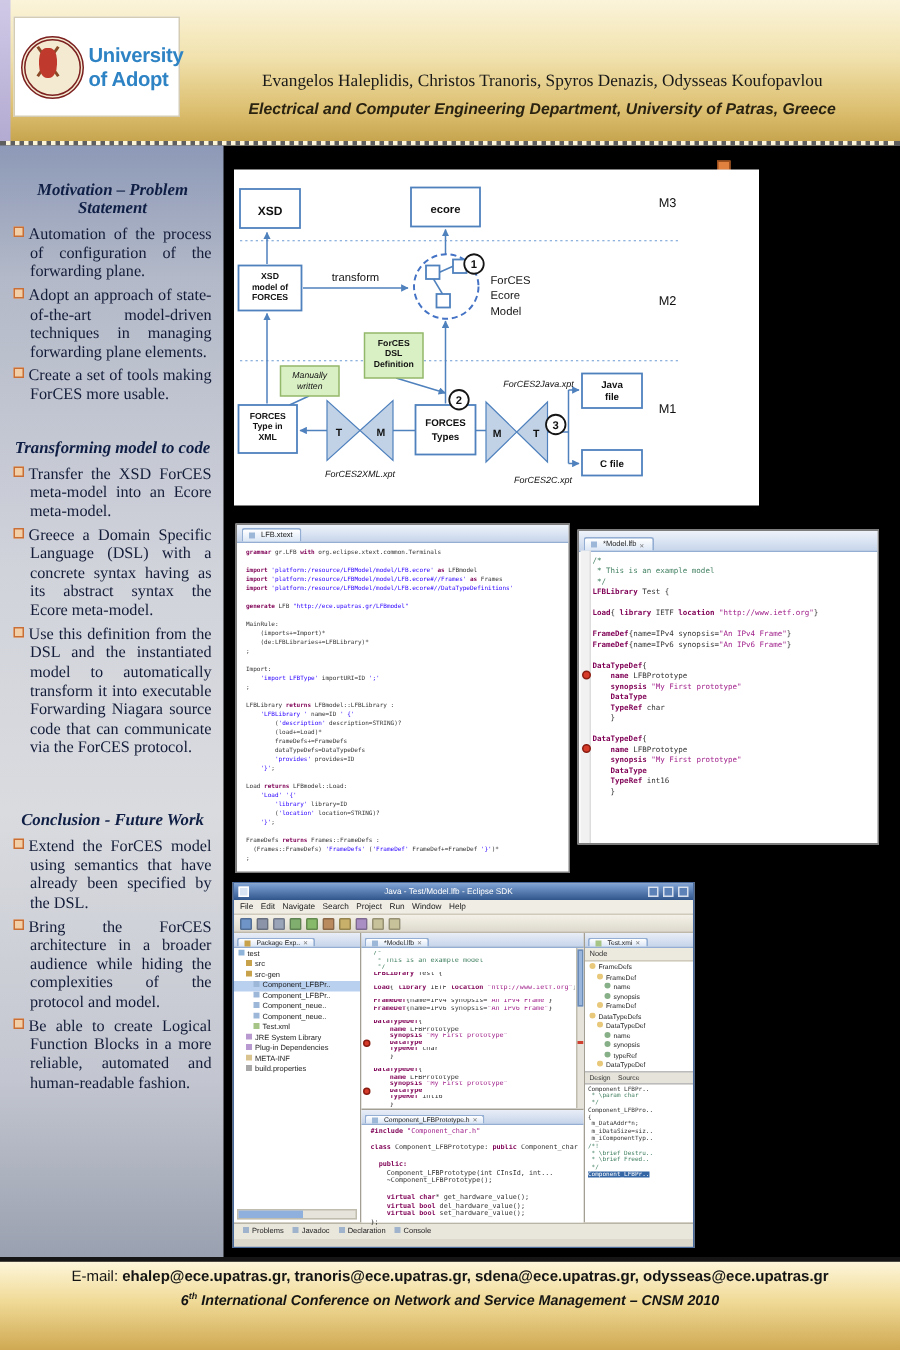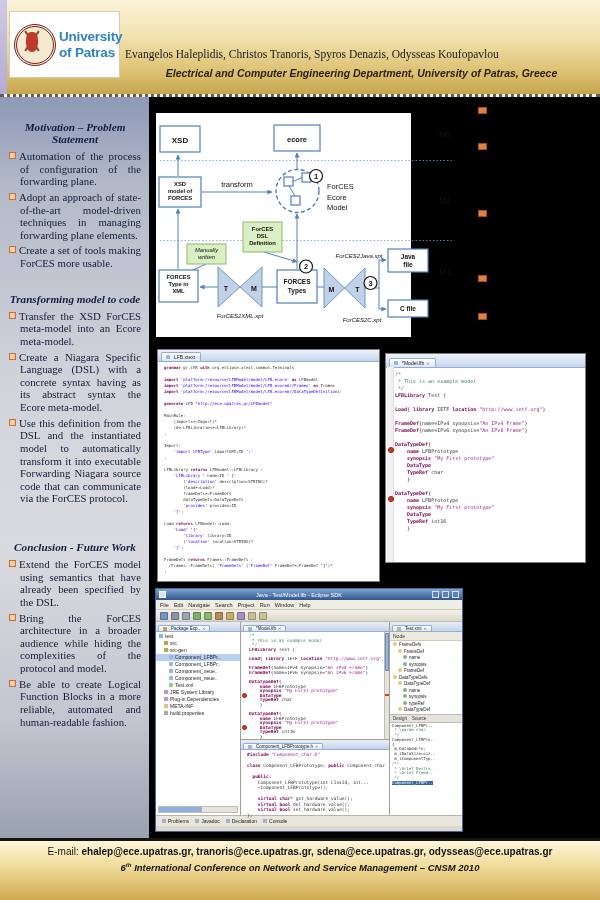--- a/index.html
+++ b/index.html
@@ -16,39 +16,39 @@
         border:1px solid #d4ccb4;display:flex;align-items:center;padding:2px;box-sizing:border-box}
   .seal{width:36px;height:36px;border-radius:50%;flex:none;margin:0 3px 0 2px;
         background:#f4ead2;border:3px double #7c2020;position:relative}
   .seal-core{position:absolute;left:9px;top:5px;width:12px;height:20px;background:#bf3a2c;
         border-radius:40% 40% 45% 45%}
   .seal-x1,.seal-x2{position:absolute;left:3px;top:13px;width:24px;height:2px;background:#8a4a28}
   .seal-x1{transform:rotate(55deg)}.seal-x2{transform:rotate(-55deg)}
   .logo-text{color:#2e83c4;font-weight:700;font-size:13.5px;line-height:1.15;letter-spacing:-.2px}
   .title{position:absolute;left:128px;right:4px;top:5px;text-align:center;
          font-family:"Liberation Serif",serif;font-weight:700;font-size:14.5px;line-height:1.28;color:#0c0c0c}
-  .authors{position:absolute;left:125px;right:2px;top:48px;
+  .authors{position:absolute;left:125px;right:2px;top:48px;text-align:center;
          font-family:"Liberation Serif",serif;font-size:11.5px;color:#191919}
   .affil{position:absolute;left:125px;right:2px;top:67px;text-align:center;
          font-weight:700;font-style:italic;font-size:10.5px;color:#2a2312}
 
   
   .sidebar{position:absolute;left:0;top:97px;width:149px;height:741px;box-sizing:border-box;
         background:linear-gradient(180deg,#8d99b7 0%,#b3b9c8 12%,#d1d3db 38%,#d9dbdf 60%,#c3c6d0 84%,#99a0af 100%);
         font-family:"Liberation Serif",serif;padding:24px 8px 0 9px}
   .sec-heading{font-weight:700;font-style:italic;font-size:11.2px;text-align:center;
         margin:0 0 5px;color:#0f1e44}
   .bullet{font-size:10.8px;line-height:1.17;text-align:justify;margin:0 0 3px;
         padding-left:11px;text-indent:-11px;color:#131c38}
   .bullet::before{content:"";display:inline-block;width:5px;height:5px;background:#f3cfa8;
         border:1px solid #c96f36;margin-right:3px;vertical-align:1px}
   .sec2{margin-top:23px}.sec3{margin-top:36px}
 
   
-  .diagram{position:absolute;left:156px;top:113px;width:255px;height:224px;background:#fff}
+  .diagram{position:absolute;left:156px;top:113px;width:350px;height:224px;background:#fff}
   .diagram text{font-family:"Liberation Sans",sans-serif;fill:#111}
   .dbox{fill:#fff;stroke:#4f81bd;stroke-width:1.2}
   .gbox{fill:#d9efc4;stroke:#94b86a;stroke-width:1}
   .conn{stroke:#4f81bd;stroke-width:1;fill:none}
   .sep{stroke:#6b9bd2;stroke-width:.8;stroke-dasharray:1.5,2}
   .fly{fill:#b8cce4;fill-opacity:.88;stroke:#4f81bd;stroke-width:.8}
   .stepc{fill:#fff;stroke:#161616;stroke-width:1.2}
 
   
   .obullet{position:absolute;width:7px;height:5px;background:#e0813f;border:1px solid #9c4f1d}
@@ -153,36 +153,36 @@
   <div class="header">
     <div class="header-strip"></div>
     <div class="logo">
       <div class="seal">
         <div class="seal-x1"></div>
           <div class="seal-x2"></div>
           <div class="seal-core"></div>
       </div>
       <div class="logo-text">
         <div>University</div>
-        <div>of Patras</div>
+        <div>of Adopt</div>
       </div>
     </div>
     <div class="authors">Evangelos Haleplidis, Christos Tranoris, Spyros Denazis, Odysseas Koufopavlou</div>
     <div class="affil">Electrical and Computer Engineering Department, University of Patras, Greece</div>
   </div>
 
   <div class="sidebar">
     <div class="sec-heading">Motivation – Problem Statement</div>
     <p class="bullet">Automation of the process of configuration of the forwarding plane.</p>
     <p class="bullet">Adopt an approach of state-of-the-art model-driven techniques in managing forwarding plane elements.</p>
     <p class="bullet">Create a set of tools making ForCES more usable.</p>
 
     <div class="sec-heading sec2">Transforming model to code</div>
     <p class="bullet">Transfer the XSD ForCES meta-model into an Ecore meta-model.</p>
-    <p class="bullet">Create a Niagara Specific Language (DSL) with a concrete syntax having as its abstract syntax the Ecore meta-model.</p>
+    <p class="bullet">Greece a Domain Specific Language (DSL) with a concrete syntax having as its abstract syntax the Ecore meta-model.</p>
     <p class="bullet">Use this definition from the DSL and the instantiated model to automatically transform it into executable Forwarding Niagara source code that can communicate via the ForCES protocol.</p>
 
     <div class="sec-heading sec3">Conclusion - Future Work</div>
     <p class="bullet">Extend the ForCES model using semantics that have already been specified by the DSL.</p>
     <p class="bullet">Bring the ForCES architecture in a broader audience while hiding the complexities of the protocol and model.</p>
     <p class="bullet">Be able to create Logical Function Blocks in a more reliable, automated and human-readable fashion.</p>
   </div>
 
   <div class="obullet" style="left:478px;top:107px"></div>
   <div class="obullet" style="left:478px;top:143px"></div>

